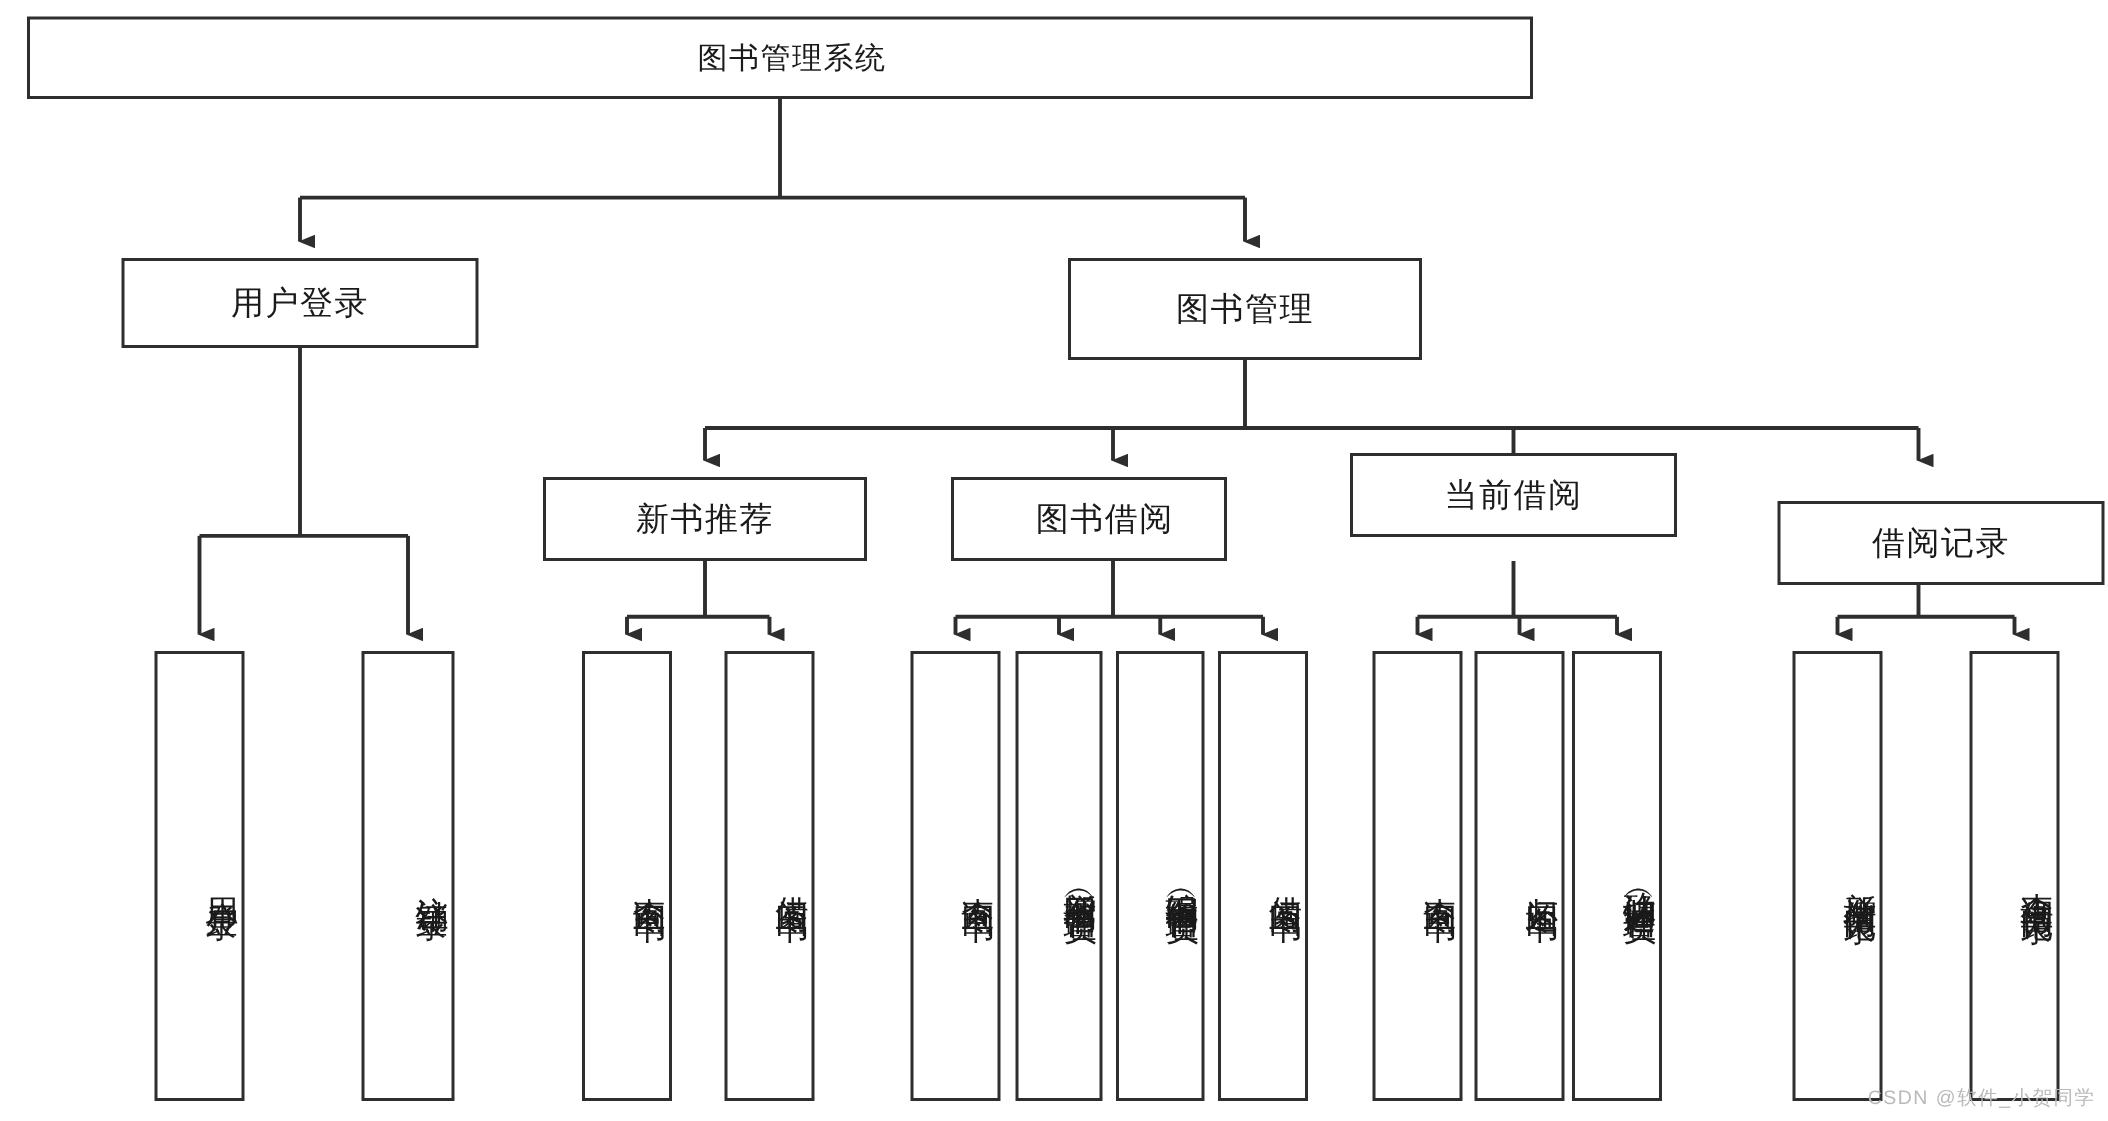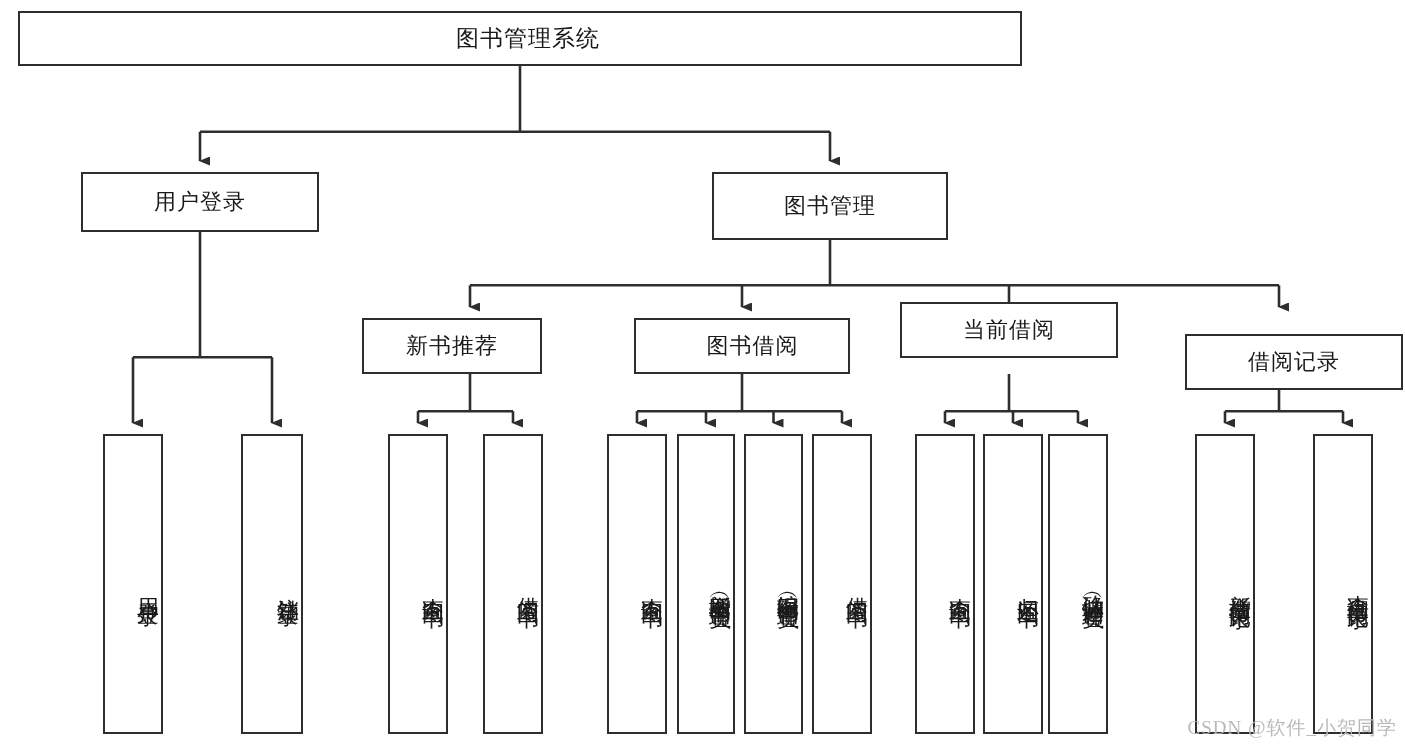--- a/index.html
+++ b/index.html
@@ -33,21 +33,21 @@
     align-items: center;
     justify-content: center;
     color: #1a1a1a;
   }
   .node.horiz {
     font-size: 22px;
     letter-spacing: 1px;
     line-height: 1.1;
   }
   .node.root {
-    font-size: 23px;
+    font-size: 20px;
     padding-left: 16px;
   }
   .node.vert {
     writing-mode: vertical-rl;
     text-orientation: upright;
     font-size: 22px;
     line-height: 1.2;
     letter-spacing: 3px;
     align-items: flex-start;
     justify-content: center;
@@ -59,26 +59,25 @@
     display: block;
     white-space: nowrap;
   }
   .node.vert.tall .vlabel {
     letter-spacing: 2px;
   }
   #watermark {
     position: absolute;
     right: 8px;
     bottom: 6px;
-    font-size: 19px;
+    font-size: 13px;
     color: #b9b9b9;
     letter-spacing: 1px;
     white-space: nowrap;
     pointer-events: none;
-    font-family: Liberation Serif, serif;
   }
 </style>
 </head>
 <body>
 
 <div id="canvas">
 
   <svg id="edges" viewBox="0 0 1405 747">
     <defs>
       <marker id="arrowhead" markerWidth="9" markerHeight="11" refX="4.5" refY="10" orient="auto" markerUnits="userSpaceOnUse">
@@ -125,24 +124,24 @@
   <div id="nodes-layer">
       <div class="node root horiz" style="left: 18px; top: 11px; width: 1004px; height: 55px;">
         <span class="hlabel">图书管理系统</span>
       </div>
       <div class="node horiz" style="left: 81px; top: 172px; width: 238px; height: 60px;">
         <span class="hlabel">用户登录</span>
       </div>
       <div class="node horiz" style="left: 712px; top: 172px; width: 236px; height: 68px;">
         <span class="hlabel">图书管理</span>
       </div>
-      <div class="node horiz" style="left: 362px; top: 318px; width: 180px; height: 56px;">
+      <div class="node horiz" style="left: 362px; top: 318px; width: 216px; height: 56px;">
         <span class="hlabel">新书推荐</span>
       </div>
-      <div class="node horiz" style="left: 634px; top: 318px; width: 216px; height: 56px; padding-left: 21px;">
+      <div class="node horiz" style="left: 634px; top: 318px; width: 184px; height: 56px; padding-left: 21px;">
         <span class="hlabel">图书借阅</span>
       </div>
       <div class="node horiz" style="left: 900px; top: 302px; width: 218px; height: 56px;">
         <span class="hlabel">当前借阅</span>
       </div>
       <div class="node horiz" style="left: 1170px; top: 334px; width: 218px; height: 56px; margin-left: 15px;">
         <span class="hlabel">借阅记录</span>
       </div>
       <div class="node vert" style="left: 103px; top: 434px; width: 60px; height: 300px;">
         <span class="vlabel">用户登录</span>

